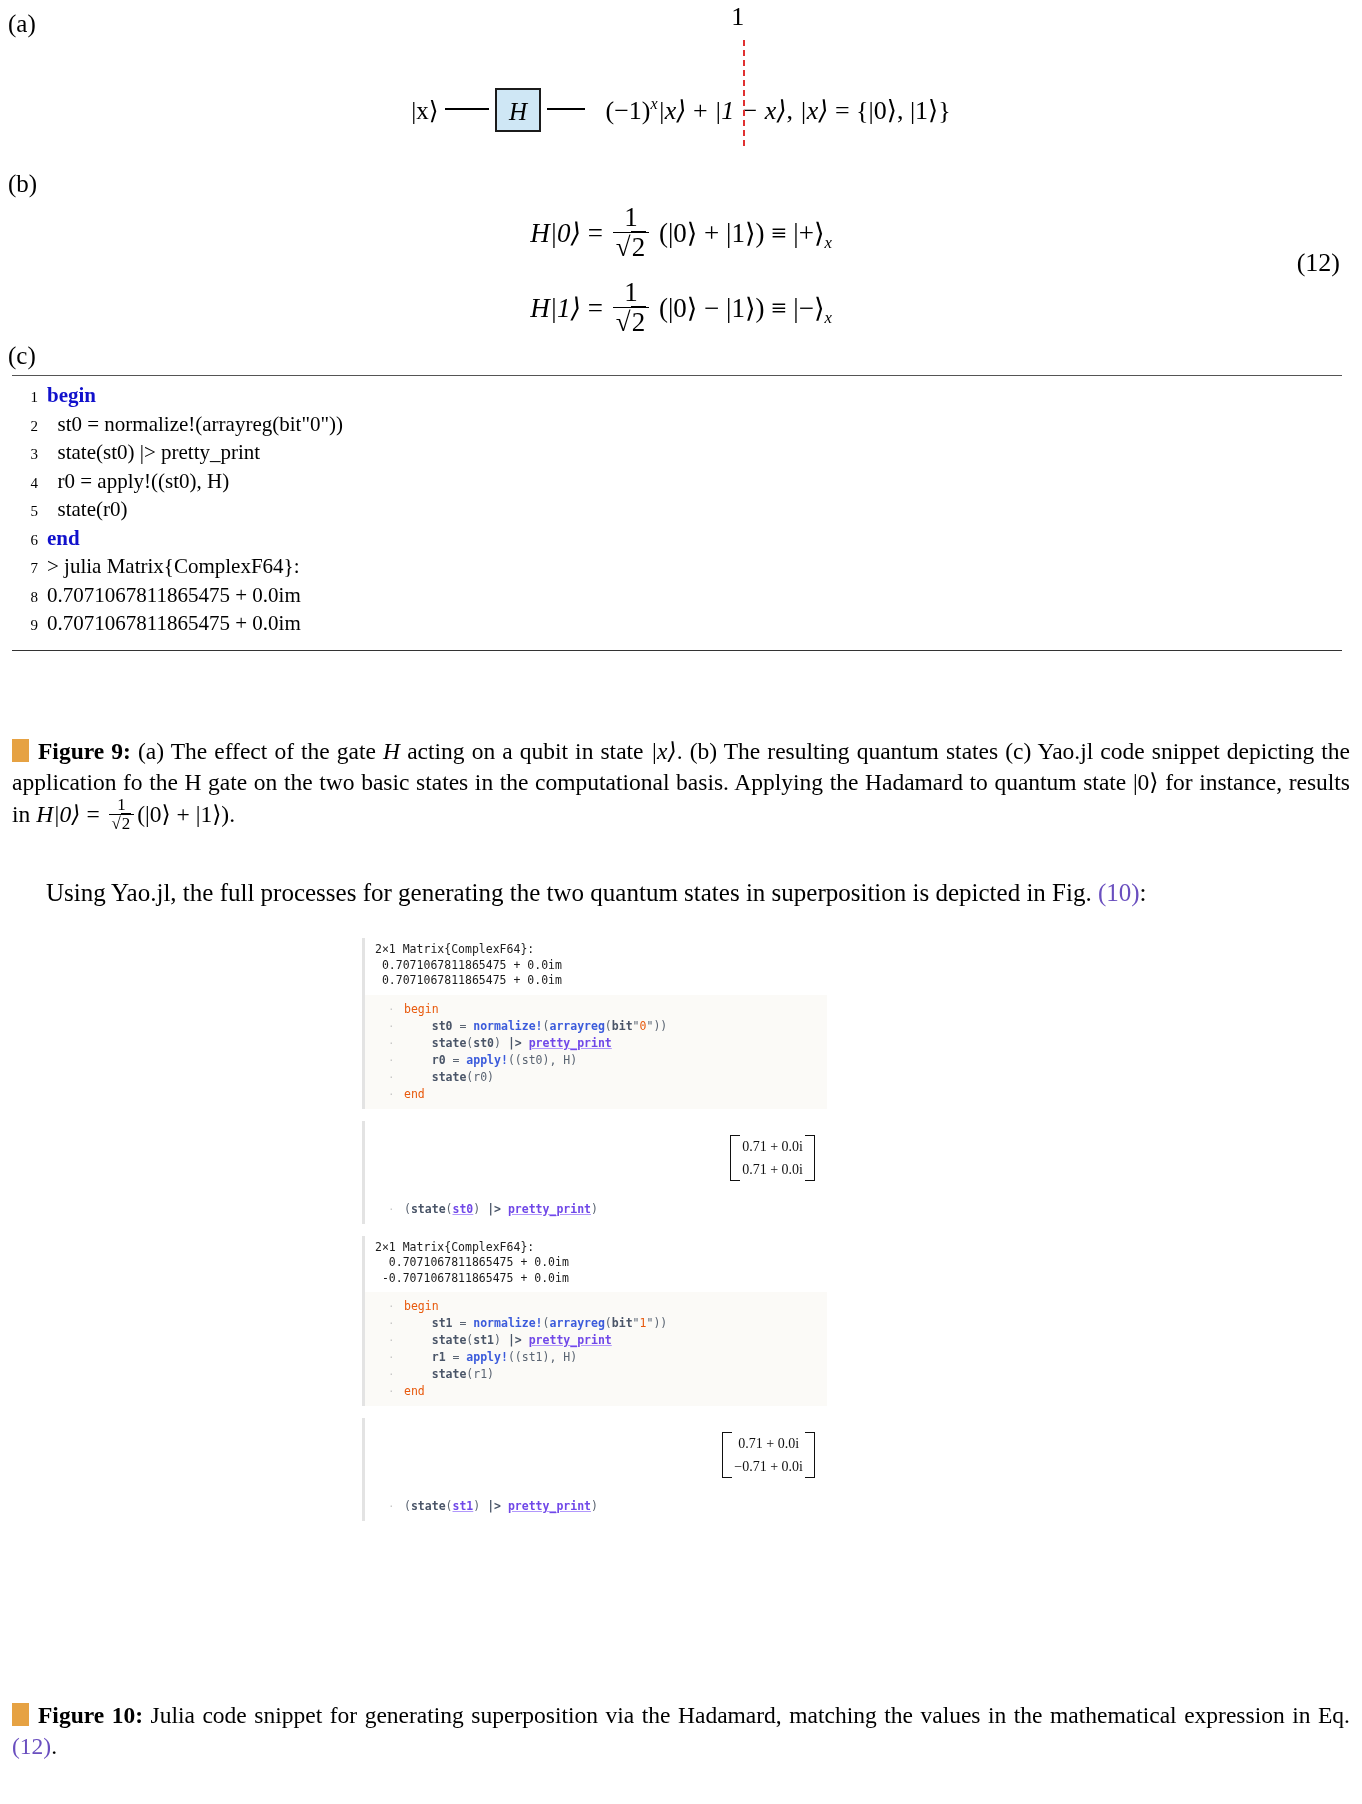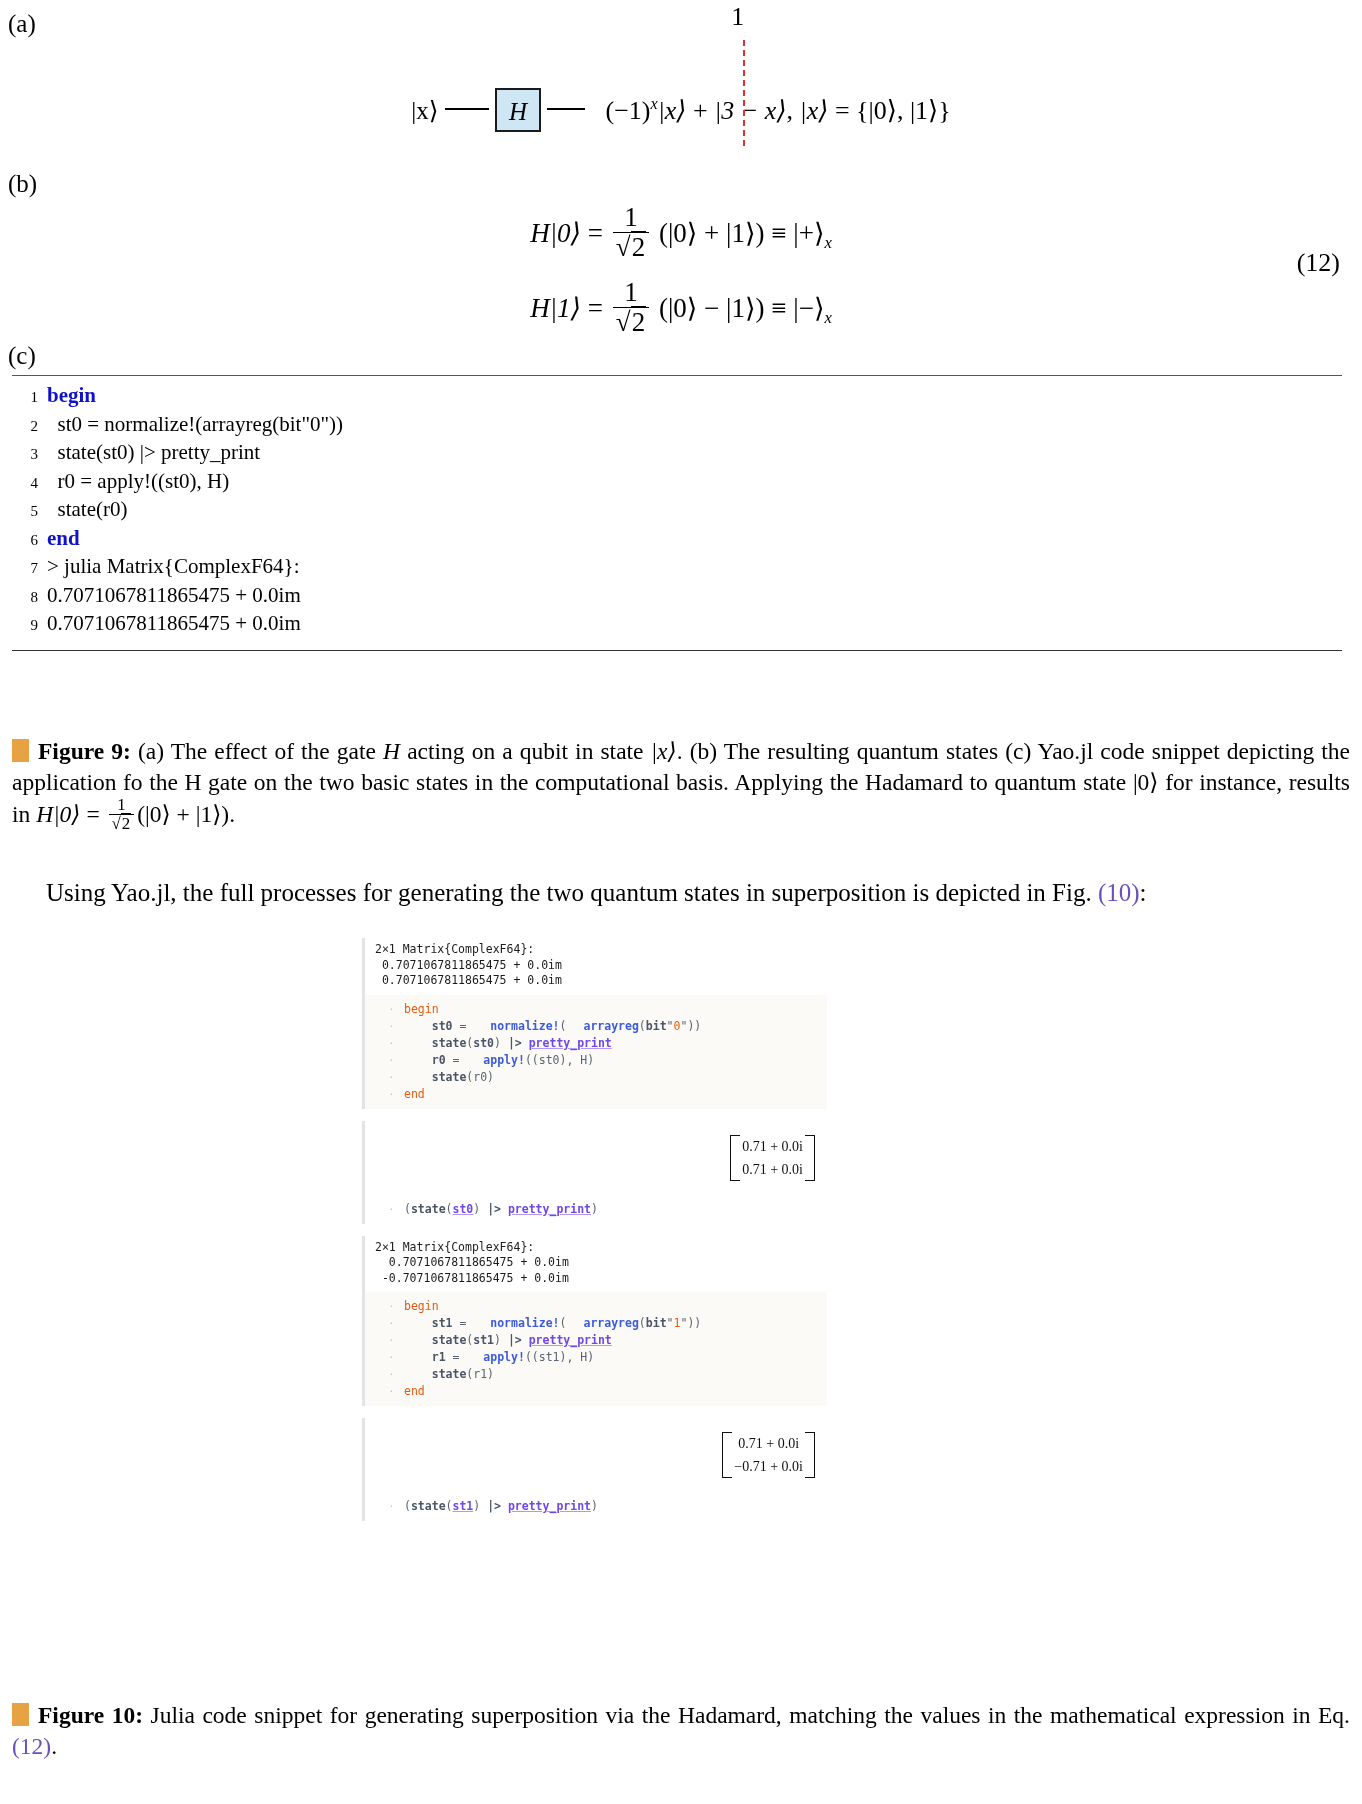--- a/index.html
+++ b/index.html
@@ -82,21 +82,21 @@
   .nb-out { font-size:11.5px; line-height:15.5px; color:#1b1b1b;
             padding:4px 0 6px 10px; border-left:3px solid #e3e3e3;
             white-space:pre; }
   .nb-code { background:#fbfaf7; border-left:3px solid #e3e3e3;
              font-size:11.5px; line-height:17px; padding:6px 0 6px 13px;
              white-space:pre; }
   .nb-code .row { padding-left:10px; }
   .nb-dot { display:inline-block; width:16px; color:#c9c9c9; font-size:11px; }
   .jkw { color:#e8590c; }
   .jid { color:#4a5568; font-weight:bold; }
-  .jfn { color:#3b5bdb; font-weight:bold;margin-left:17px; }
+  .jfn { color:#3b5bdb; font-weight:bold; }
   .jstr { color:#e8590c; }
   .jpun { color:#5a6472; }
   .jlink { color:#7048e8; text-decoration:underline;
            text-decoration-color:#b197fc; font-weight:bold;text-align:center; }
   .nb-result { border-left:3px solid #e3e3e3; background:#fff;
                padding:14px 12px 14px 10px; text-align:right;
                font-family:"Liberation Serif","DejaVu Serif",serif;
                font-size:14px; color:#111; }
   .nb-sep { height:12px; }
   .matrix { display:inline-block; position:relative; padding:0 12px;
@@ -117,21 +117,21 @@
 
   <div id="circuit-row">
     <span class="circ-wrap">
       <span class="ketx">|x⟩</span>
       <span class="wire"></span>
       <span class="hgate">H</span>
       <span class="wire short"></span>
       <span class="cutline"></span>
       <span class="cutlabel">1</span>
       <span class="circ-expr">
-        (−1)<sup class="ex">x</sup><span class="mi">|x⟩</span> + <span class="mi">|3 − x⟩</span>, <span class="mi">|x⟩</span> = {|0⟩, |1⟩}
+        (−1)<sup class="ex">x</sup><span class="mi">|x⟩</span> + <span class="mi">|1 − x⟩</span>, <span class="mi">|x⟩</span> = {|0⟩, |1⟩}
       </span>
     </span>
   </div>
 
   <div class="panel-letter" style="left:8px; top:170px;">(b)</div>
 
   <div id="eqblock">
     <div class="eqline">
       <span class="mi">H|0⟩</span>
       <span>=</span>

